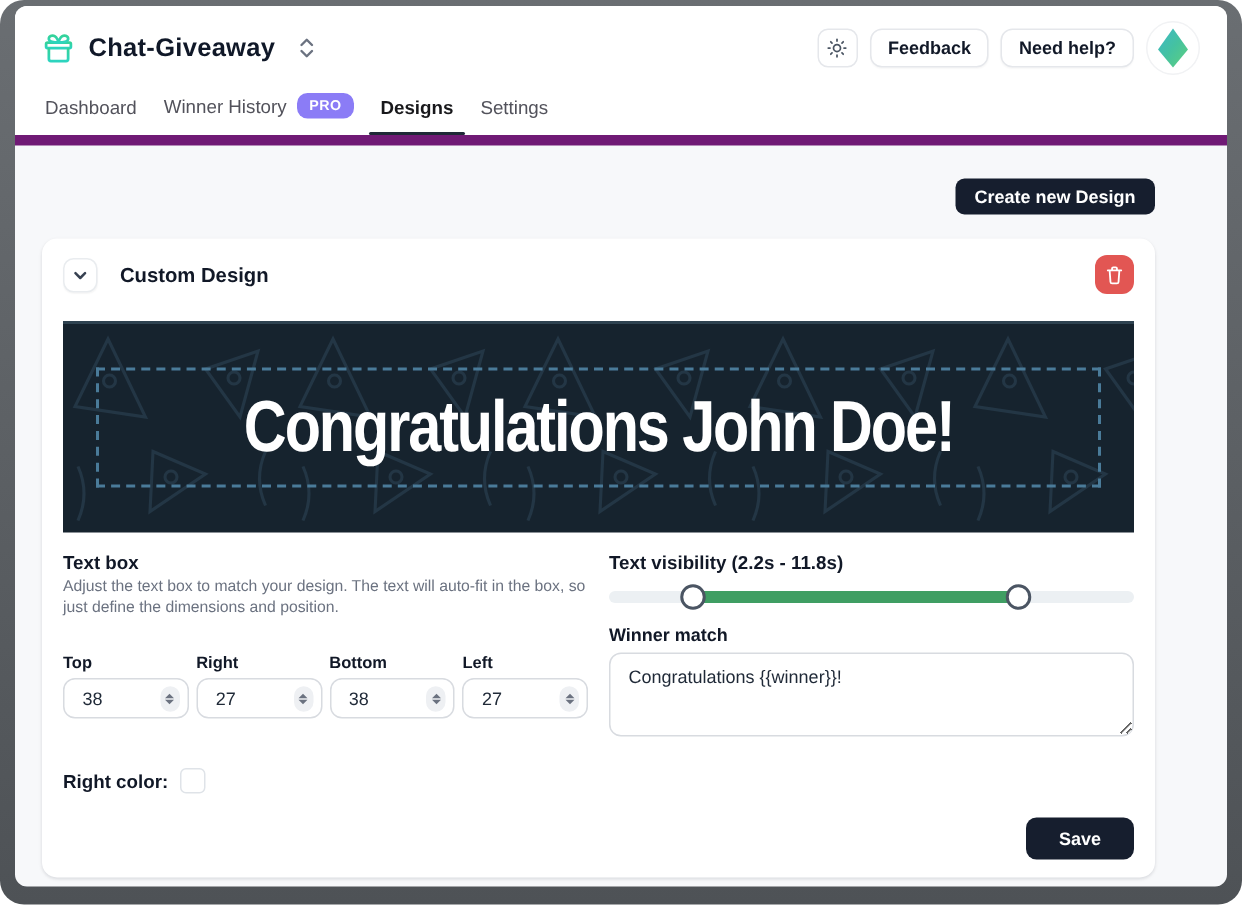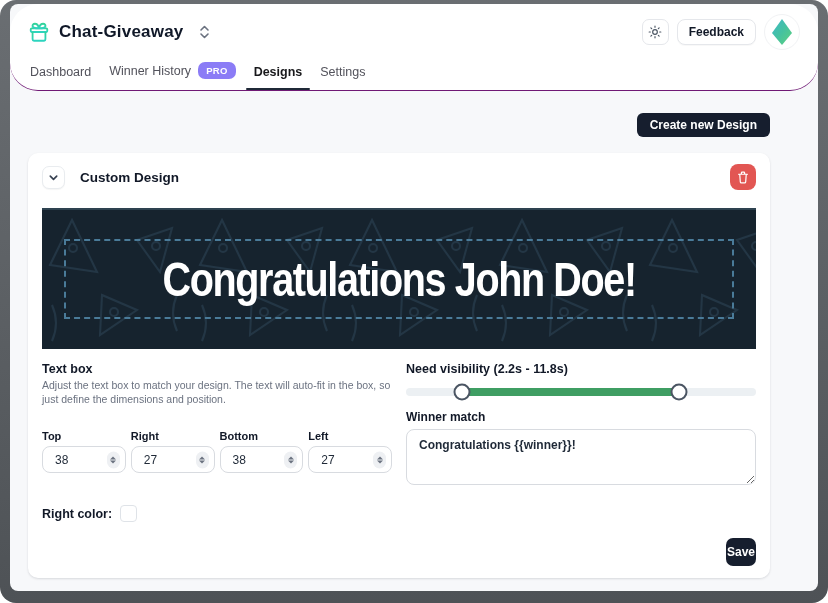--- a/index.html
+++ b/index.html
@@ -13,21 +13,21 @@
   }
   .app {
     width:100%; height:100%;
     background:#f7f8fa;
     border-radius:8px;
     overflow:hidden;
     display:flex; flex-direction:column;
   }
 
   
-  .header { background:#fff; border-bottom:1px solid #701a75; padding:10px 18px 0 18px; flex:0 0 auto;border-radius:28px; }
+  .header { background:#fff; border-bottom:7px solid #701a75; padding:10px 18px 0 18px; flex:0 0 auto; }
   .header-top { display:flex; align-items:center; height:36px; }
   .brand { display:flex; align-items:center; gap:9px; }
   .brand-title { font-size:17px; font-weight:bold; color:#101828; letter-spacing:.2px; }
   .selector-icon { margin-left:6px; display:flex; align-items:center; color:#6b7280; }
   .header-actions { margin-left:auto; display:flex; align-items:center; gap:8px; }
   .icon-btn {
     width:27px; height:26px; border:1px solid #e5e7eb; border-radius:7px; background:#fff;
     display:flex; align-items:center; justify-content:center; color:#4b5563; cursor:pointer;
   }
   .chip-btn {
@@ -110,29 +110,28 @@
   .slider-handle { position:absolute; top:50%; width:17px; height:17px; background:#fff;
     border:2px solid #4b5563; border-radius:50%; transform:translate(-50%,-50%); cursor:pointer; }
   .slider-handle.start { left:16%; }
   .slider-handle.end { left:78%; }
 
   .winner-label { font-size:12px; font-weight:bold; color:#111827; margin-top:14px; }
   .winner-textarea {
     width:100%; height:56px; margin-top:5px; border:1px solid #d8dbe0; border-radius:8px;
     resize:vertical; font-size:12px; color:#1f2937; padding:8px 12px; outline:none;
     font-family:"Liberation Sans", sans-serif;
-    font-weight:bold;
   }
 
   .color-row { display:flex; align-items:center; gap:8px; margin-top:16px; }
   .color-label { font-size:12.5px; font-weight:bold; color:#111827; }
   .color-swatch { width:17px; height:17px; background:#ffffff; border:1px solid #dfe3e8; border-radius:4px; cursor:pointer; }
 
   .save-row { display:flex; justify-content:flex-end; margin-top:16px; }
-  .btn-save { height:28px; padding:0 1px; border-radius:7px; }
+  .btn-save { height:28px; padding:0 22px; border-radius:7px; }
 </style>
 </head>
 <body>
 
 <div class="frame">
   <div class="app">
 
     <div class="header">
       <div class="header-top">
         <div class="brand">
@@ -161,20 +160,21 @@
         <div class="header-actions">
           <button class="icon-btn">
             <span style="display:flex">
               <svg width="14" height="14" viewBox="0 0 24 24" fill="none" stroke="#4b5563" stroke-width="2" stroke-linecap="round">
                 <circle cx="12" cy="12" r="4"></circle>
                 <path d="M12 2v2M12 20v2M4.9 4.9l1.4 1.4M17.7 17.7l1.4 1.4M2 12h2M20 12h2M4.9 19.1l1.4-1.4M17.7 6.3l1.4-1.4"></path>
               </svg>
             </span>
           </button>
           <button class="chip-btn">Feedback</button>
+          <button class="chip-btn">Need help?</button>
           <div class="avatar">
             <span style="display:flex">
               <svg width="26" height="28" viewBox="0 0 26 28">
                 <defs>
                     <linearGradient id="gem" x1="0" y1="0" x2="1" y2="1">
                   <stop offset="0" stop-color="#3db8c9"></stop>
                       <stop offset=".5" stop-color="#45c2a0"></stop>
                       <stop offset="1" stop-color="#5fd07e"></stop>
                 </linearGradient>
                   </defs>
@@ -290,21 +290,21 @@
                   <span class="stepper">
                       <i class="up"></i>
                       <i class="down"></i>
                     </span>
                 </div>
               </div>
             </div>
           </div>
 
           <div class="col-right">
-            <div class="section-heading">Need visibility (2.2s - 11.8s)</div>
+            <div class="section-heading">Text visibility (2.2s - 11.8s)</div>
             <div class="slider">
               <div class="slider-fill"></div>
               <div class="slider-handle start"></div>
               <div class="slider-handle end"></div>
             </div>
             <div class="winner-label">Winner match</div>
             <textarea class="winner-textarea" style="">Congratulations {{winner}}!</textarea>
           </div>
         </div>
 

